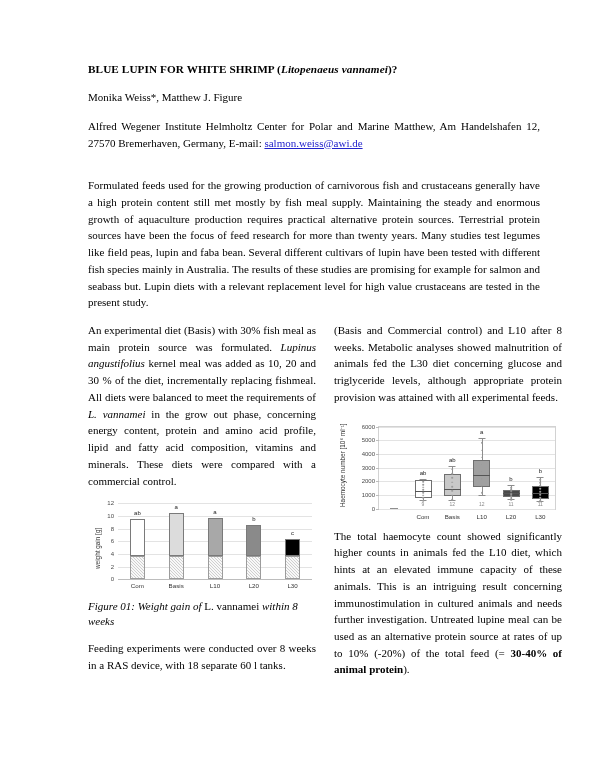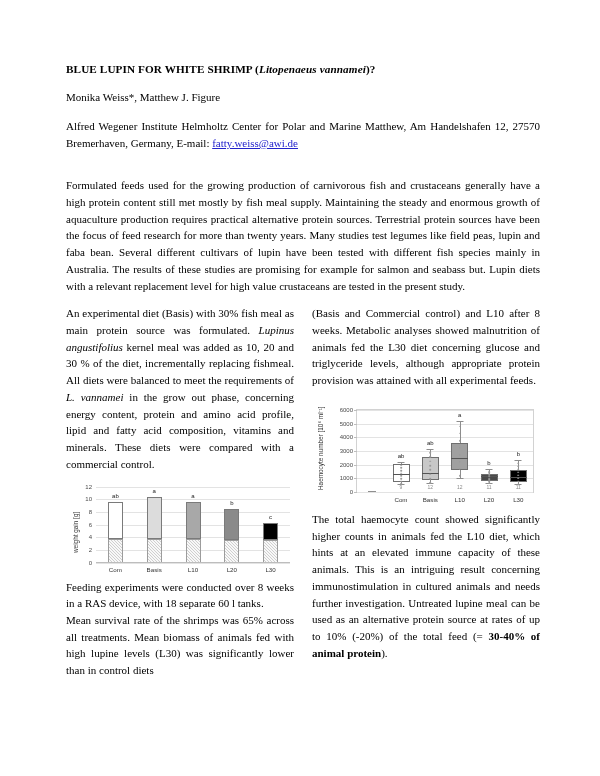--- a/index.html
+++ b/index.html
@@ -12,21 +12,21 @@
     height: 776px;
     font-family: "Liberation Serif", "DejaVu Serif", serif;
     color: #000000;
     overflow: hidden;
   }
   .page {
     position: relative;
     width: 600px;
     height: 776px;
     box-sizing: border-box;
-    padding: 62px 60px 0 66px;
+    padding: 62px 60px 0 88px;
     background: #fff;
   }
   .doc-title {
     font-size: 11.2px;
     font-weight: bold;
     letter-spacing: 0.01em;
     margin: 0 0 14px 0;
     line-height: 1.25;
   }
   .doc-title .sp-italic { font-style: italic; }
@@ -215,21 +215,21 @@
 <body>
 
 <div class="page">
 
   <h1 class="doc-title"><span>BLUE LUPIN FOR WHITE SHRIMP (</span><span class="sp-italic">Litopenaeus vannamei</span><span>)?</span></h1>
 
   <div class="authors">Monika Weiss*, Matthew J. Figure</div>
 
   <div class="affiliation">
     <span>Alfred Wegener Institute Helmholtz Center for Polar and Marine Matthew, Am Handelshafen 12,</span>
-    <span>27570 Bremerhaven, Germany, E-mail: </span><a class="email-link" href="#">fatty.weiss@awi.de</a>
+    <span>27570 Bremerhaven, Germany, E-mail: </span><a class="email-link" href="#">salmon.weiss@awi.de</a>
   </div>
 
   <p class="body-par">Formulated feeds used for the growing production of carnivorous fish and crustaceans generally have a high protein content still met mostly by fish meal supply. Maintaining the steady and enormous growth of aquaculture production requires practical alternative protein sources. Terrestrial protein sources have been the focus of feed research for more than twenty years. Many studies test legumes like field peas, lupin and faba bean. Several different cultivars of lupin have been tested with different fish species mainly in Australia. The results of these studies are promising for example for salmon and seabass but. Lupin diets with a relevant replacement level for high value crustaceans are tested in the present study.</p>
 
   <div class="columns">
 
     <div class="col">
 
       <p class="body-par"><span>An experimental diet (Basis) with 30% fish meal as main protein source was formulated. </span><i>Lupinus angustifolius</i><span> kernel meal was added as 10, 20 and 30 % of the diet, incrementally replacing fishmeal. All diets were balanced to meet the requirements of </span><i>L. vannamei</i><span> in the grow out phase, concerning energy content, protein and amino acid profile, lipid and fatty acid composition, vitamins and minerals. These diets were compared with a commercial control.</span></p>
 
@@ -279,23 +279,23 @@
                 <div class="bar-top" style="top:36.1px; height:17.1px; background:#000000;"></div>
                 <div class="bar-base" style="height:22.8px;"></div>
               </div>
               <div class="sig-letter" style="left:174.6px; top:27.1px;">c</div>
               <div class="xtick-label" style="left:174.6px; top:79px;">L30</div>
               <div class="axis-baseline" style="top:75.5px;"></div>
             </div>
         </div>
       </div>
 
+      <div class="fig-caption"><span>Figure 01: Weight gain of </span><span class="upright">L. vannamei</span><span> within 8 weeks</span></div>
 
       <p class="body-par">Feeding experiments were conducted over 8 weeks in a RAS device, with 18 separate 60 l tanks.</p>
-      <p class="body-par">Mean survival rate of the shrimps was 65% across all treatments. Mean biomass of animals fed with high lupine levels (L30) was significantly lower than in control diets</p>
     </div>
 
     <div class="col">
 
       <p class="body-par">(Basis and Commercial control) and L10 after 8 weeks. Metabolic analyses showed malnutrition of animals fed the L30 diet concerning glucose and triglyceride levels, although appropriate protein provision was attained with all experimental feeds.</p>
 
       <div class="chart-wrap" style="margin-top:16px;">
         <div class="chart-frame" id="fig02-frame" style="width:228px;height:106px;">
           <div class="y-axis-title" id="fig02-ytitle" style="left: 4px; top: 85px;">Haemocyte number [10⁶ ml⁻¹]</div>
           <div class="plot-area" id="fig02-plot" style="left:44px;top:4px;right:6px;bottom:18px;">

